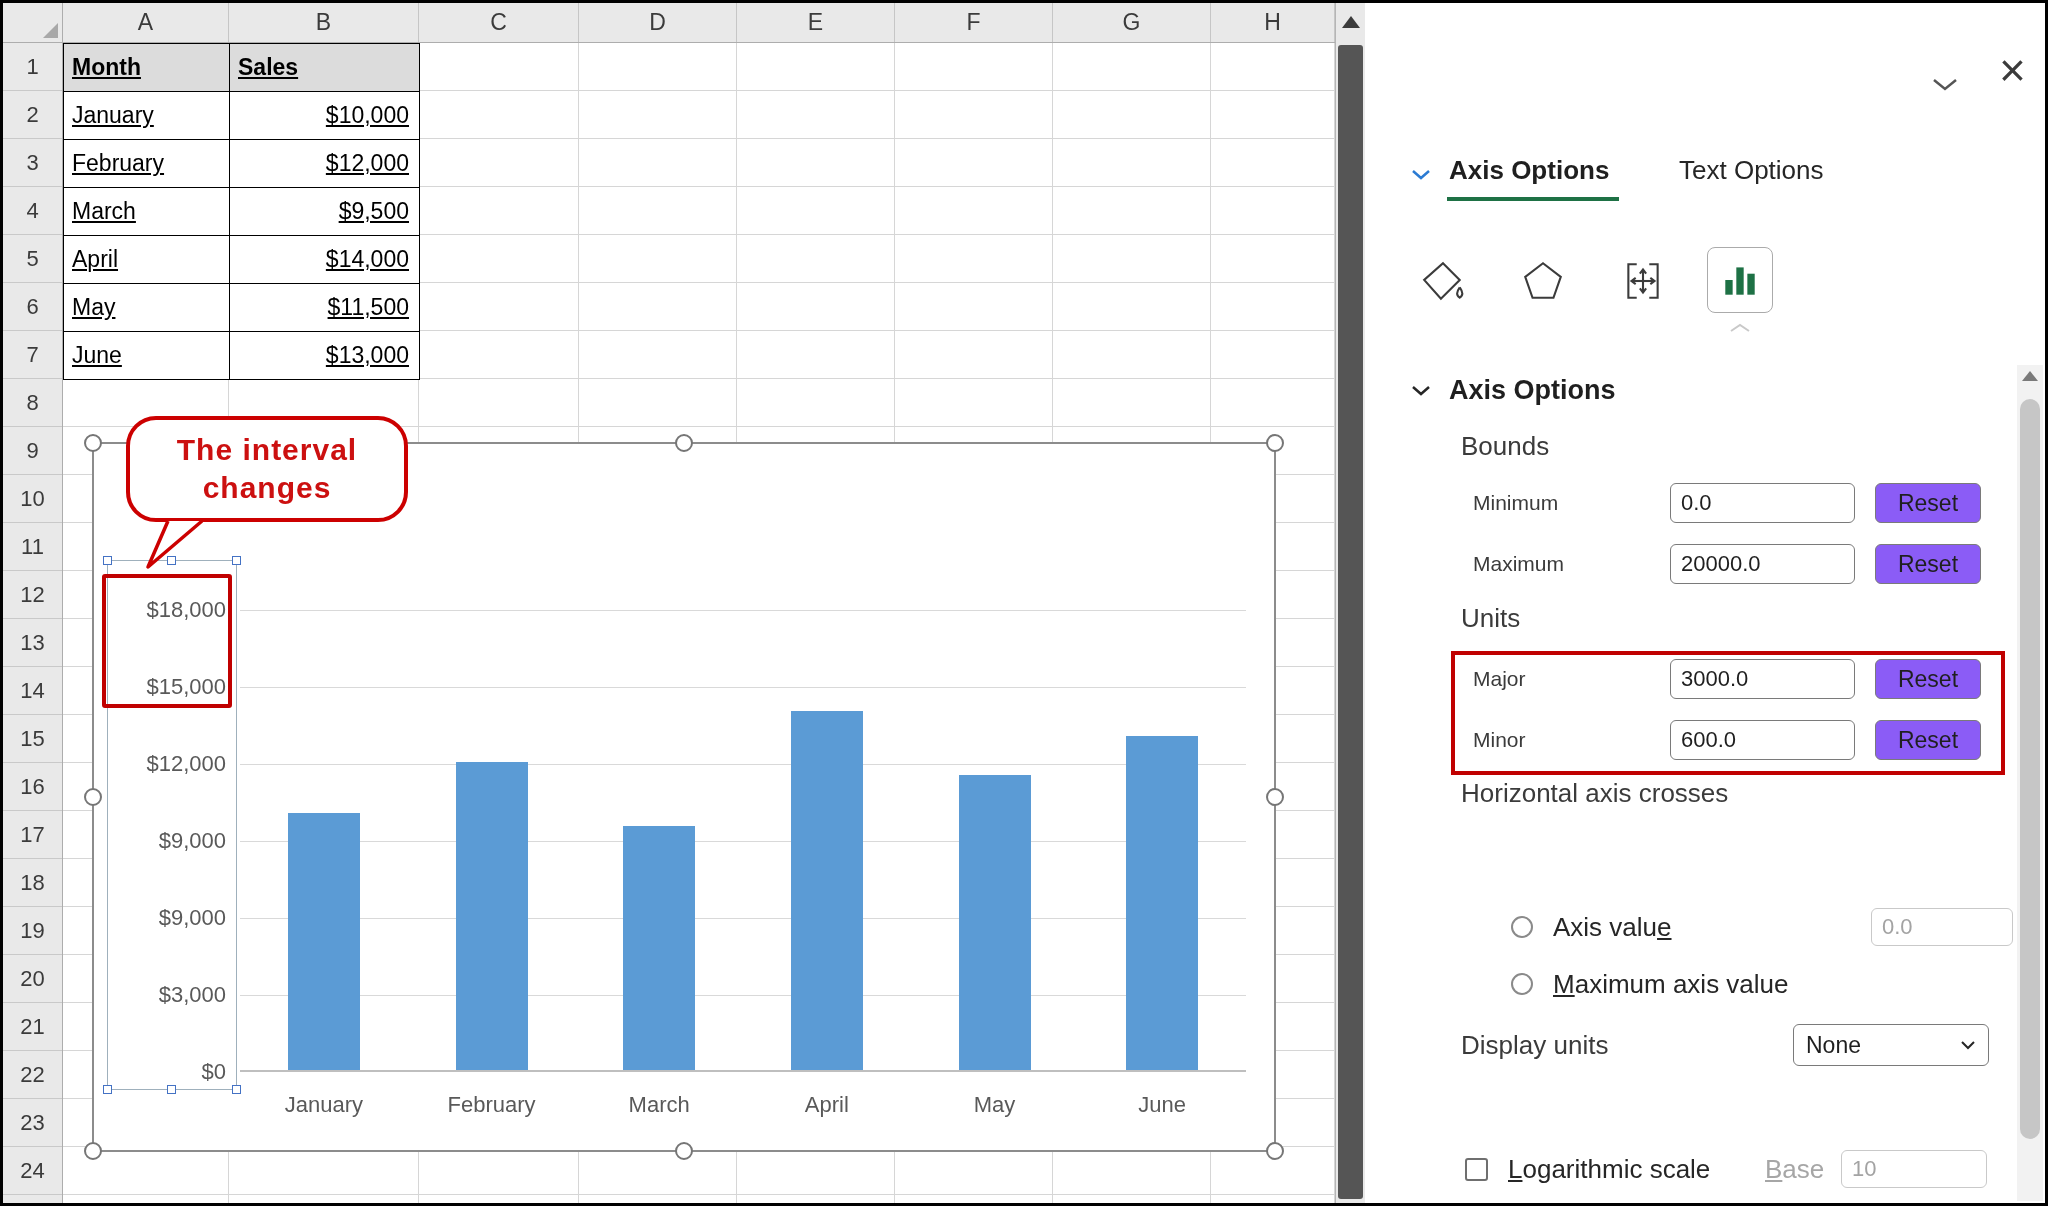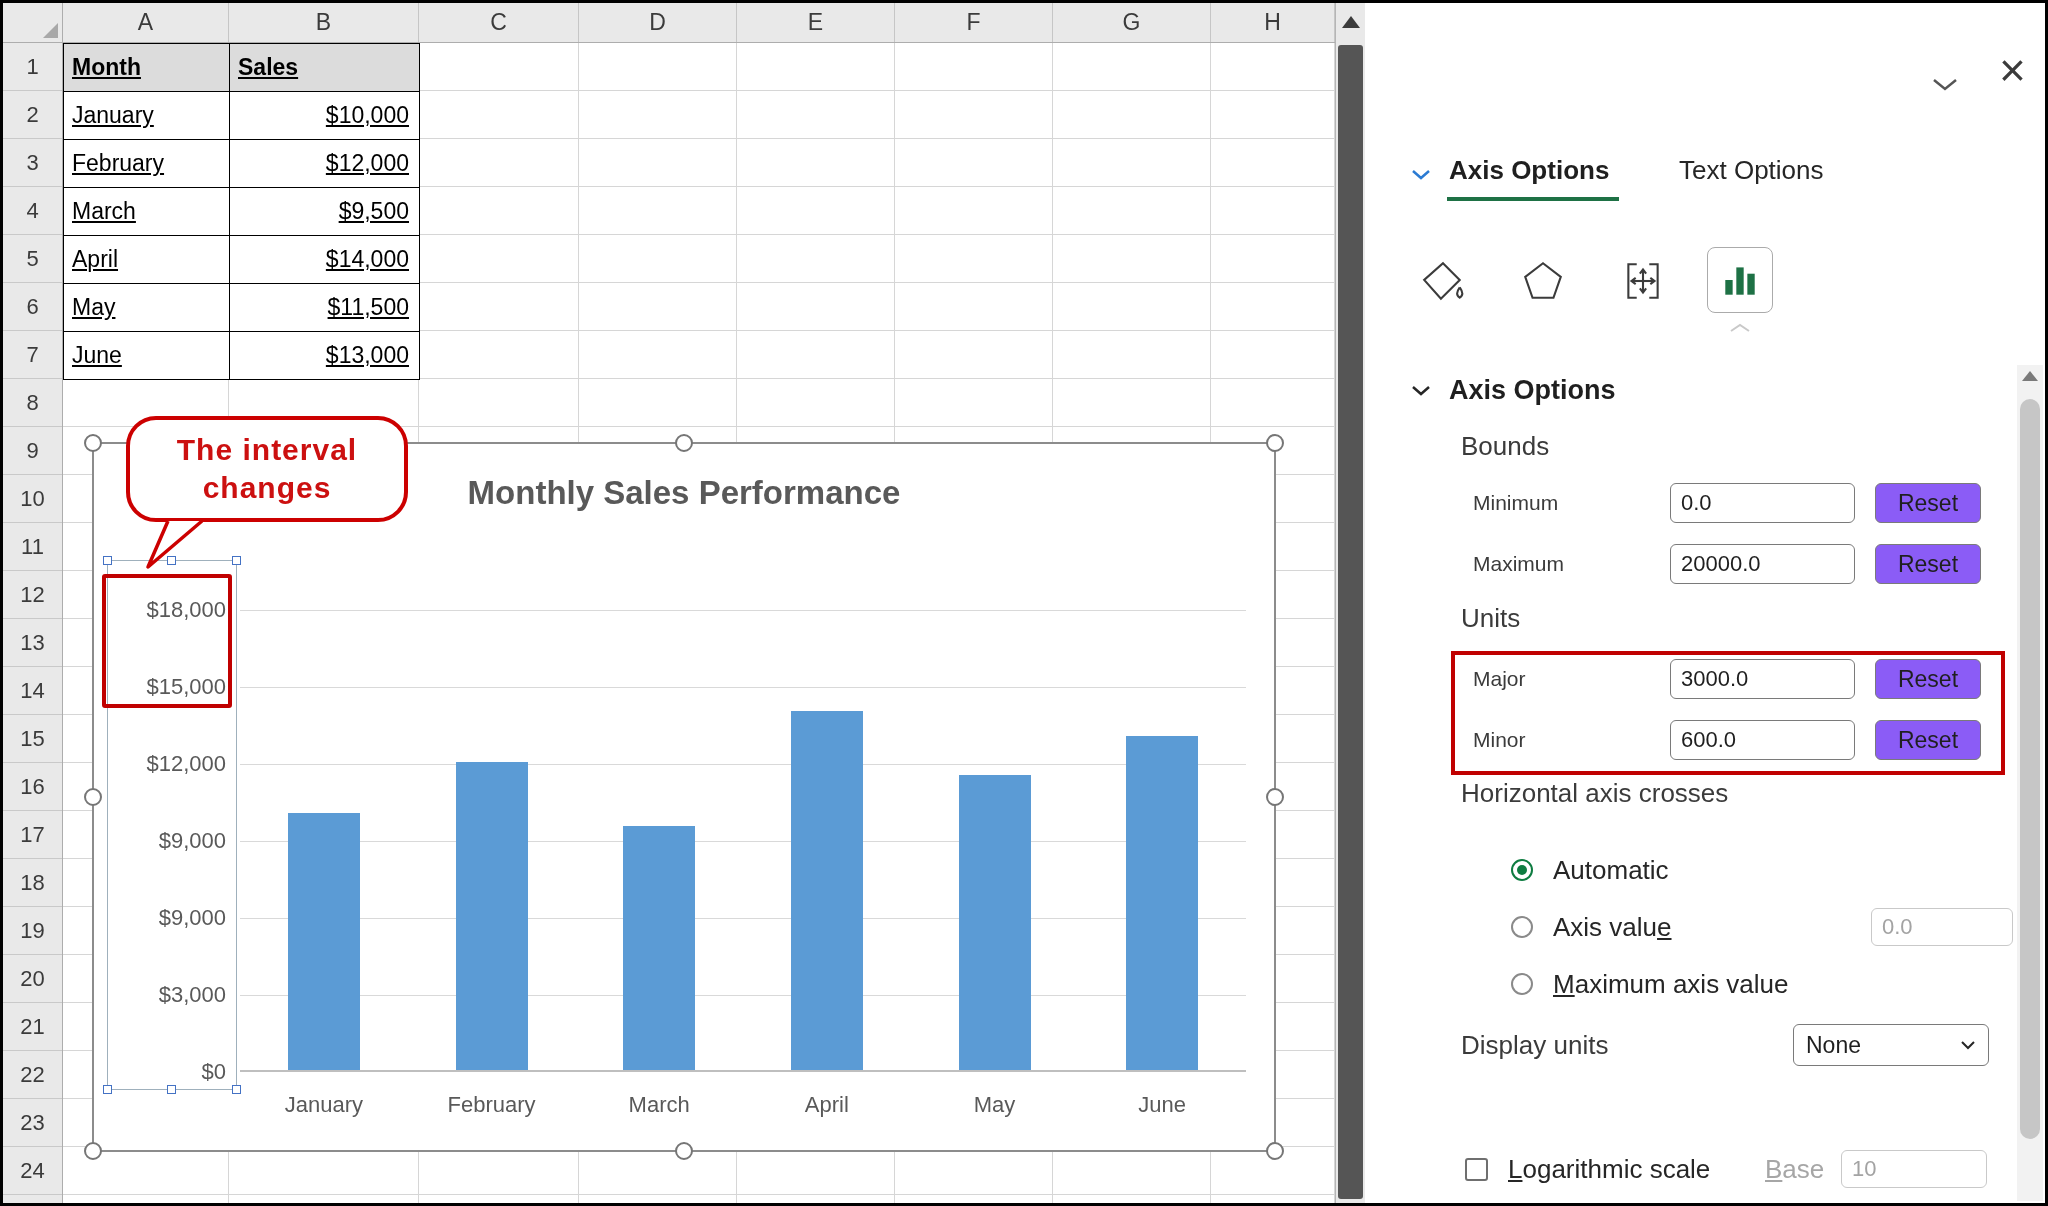--- a/index.html
+++ b/index.html
@@ -156,21 +156,20 @@
     <div class="chart">
       <div class="handle h-tl"></div>
       <div class="handle h-tm"></div>
       <div class="handle h-tr"></div>
       <div class="handle h-ml"></div>
       <div class="handle h-mr"></div>
       <div class="handle h-bl"></div>
       <div class="handle h-bm"></div>
       <div class="handle h-br"></div>
 
-      <div class="c-title">Monthly Sales Performance</div>
       <div class="y-axis">
           <div class="ytick" style="top: -14px;">$18,000</div>
           <div class="ytick" style="top: 63px;">$15,000</div>
           <div class="ytick" style="top: 140px;">$12,000</div>
           <div class="ytick" style="top: 217px;">$9,000</div>
           <div class="ytick" style="top: 294px;">$9,000</div>
           <div class="ytick" style="top: 371px;">$3,000</div>
           <div class="ytick" style="top: 448px;">$0</div>
         </div>
       <div class="plot">
@@ -304,24 +303,20 @@
       <button class="reset">Reset</button>
     </div>
     <div class="row" style="top:717px">
       <span class="rlabel">Minor</span>
       <div class="pinput">600.0</div>
       <button class="reset">Reset</button>
     </div>
 
     <span class="grp-label" style="top:775px">Horizontal axis crosses</span>
 
-    <div class="row" style="top:847px">
-      <span class="radio sel"></span>
-      <span class="rtext">Automatic</span>
-    </div>
     <div class="row" style="top:904px">
       <span class="radio"></span>
       <span class="rtext"><span>Axis valu</span><span class="u">e</span><span></span></span>
       <div class="pinput dis" style="position:absolute;left:506px;width:142px;height:38px">0.0</div>
     </div>
     <div class="row" style="top:961px">
       <span class="radio"></span>
       <span class="rtext"><span></span><span class="u">M</span><span>aximum axis value</span></span>
     </div>
 

